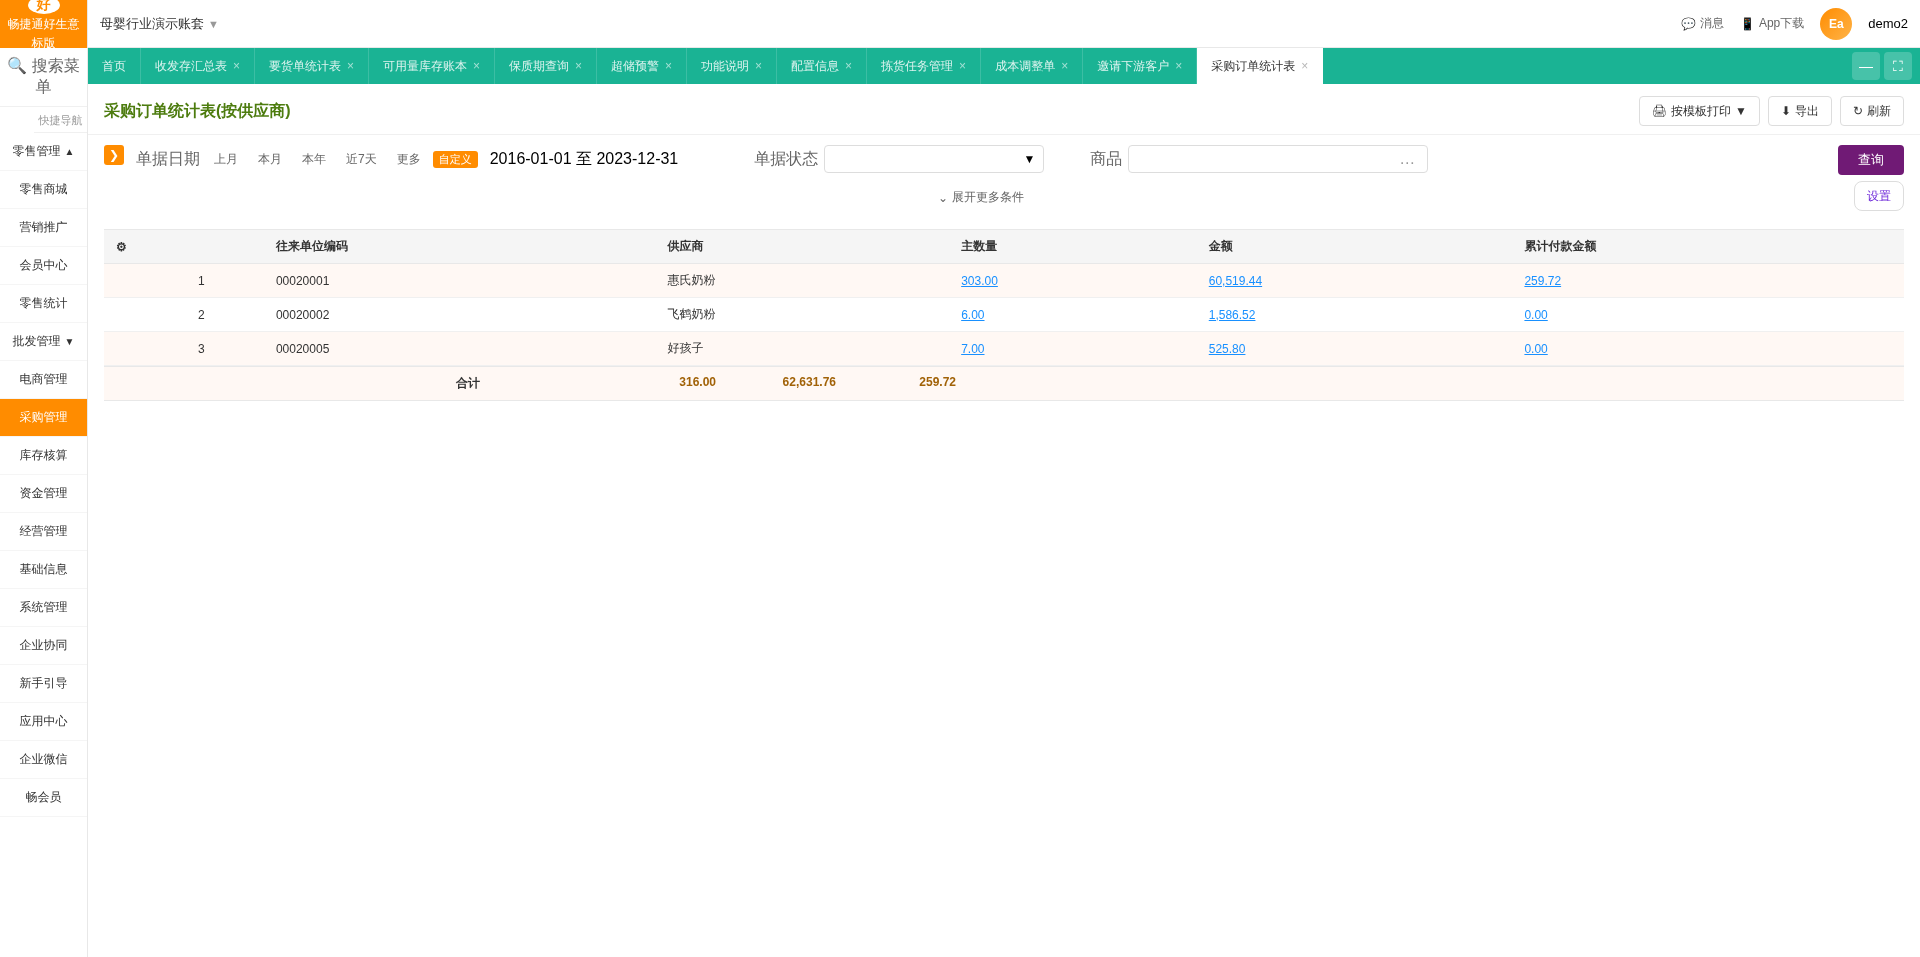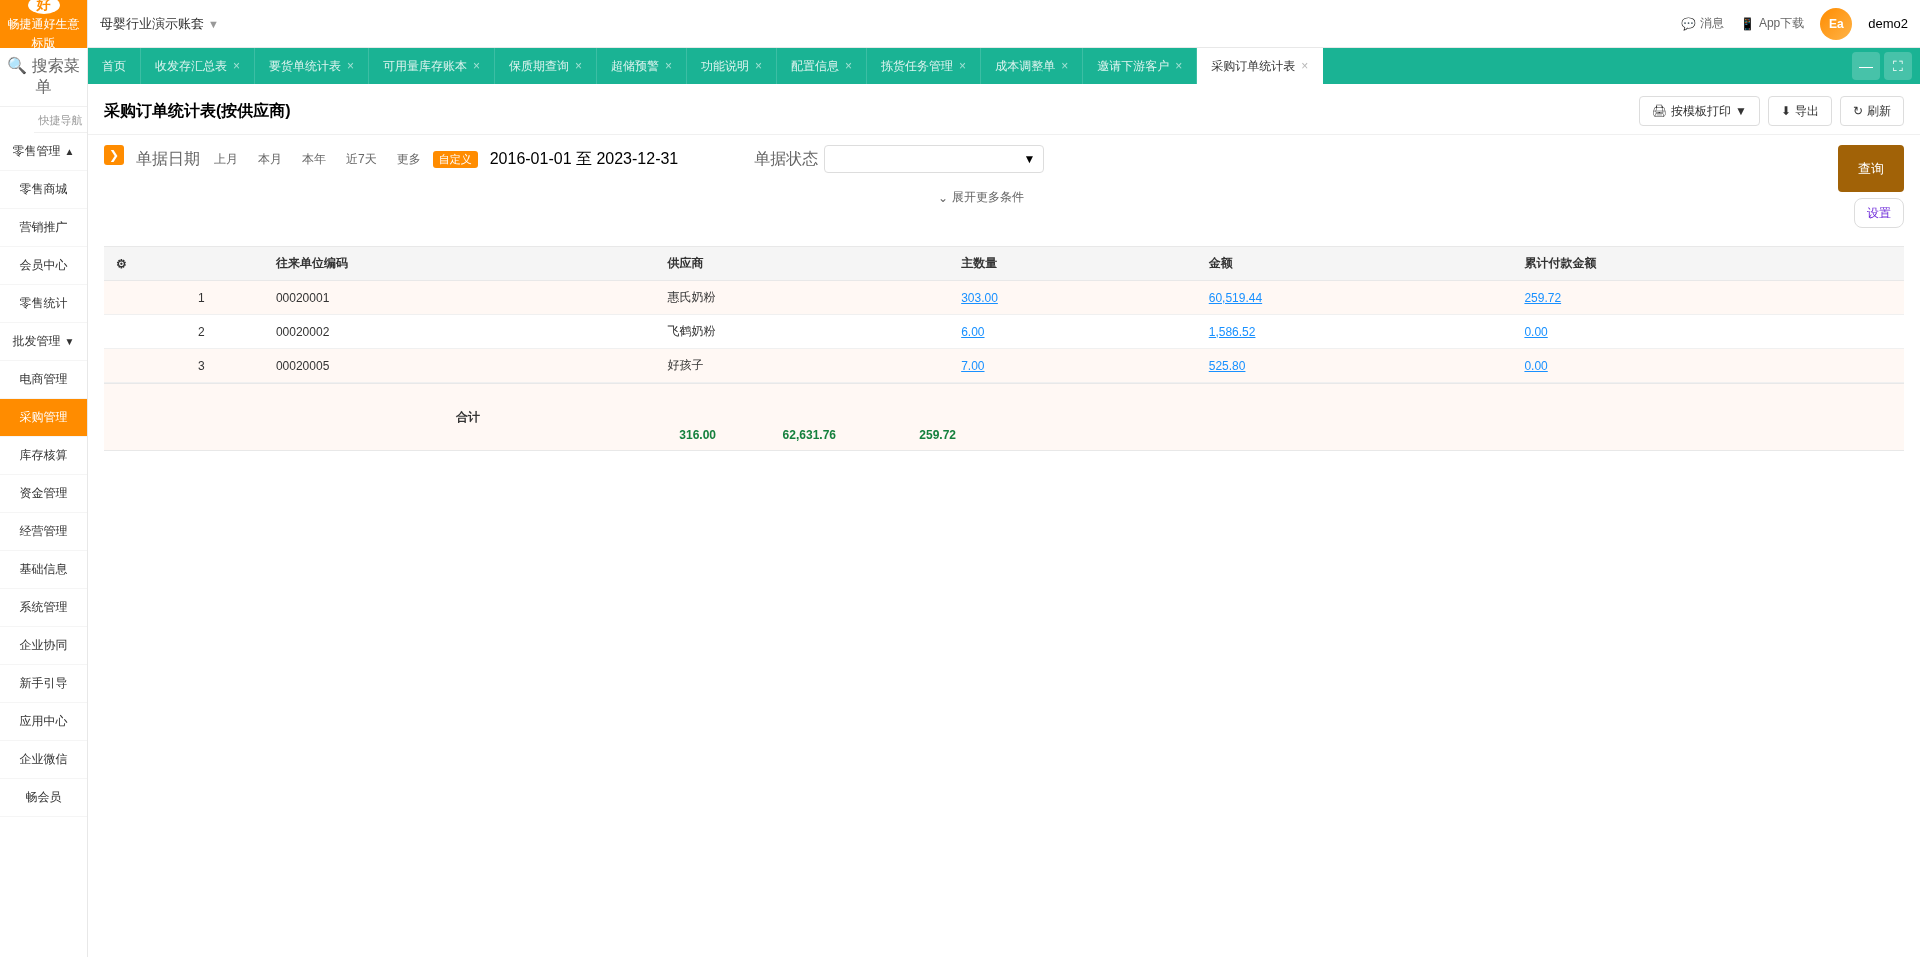--- a/index.html
+++ b/index.html
@@ -144,21 +144,21 @@
       overflow: auto;
       padding: 0;
     }
 
     
     .page-header {
       padding: 12px 16px 8px;
       display: flex; align-items: center; justify-content: space-between;
       border-bottom: 1px solid #f0f0f0;
     }
-    .page-title { font-size: 16px; font-weight: bold; color: #000000; }
+    .page-title { font-size: 16px; font-weight: bold; color: #4d7c0f; }
     .page-actions { display: flex; align-items: center; gap: 8px; }
     .btn-print {
       height: 30px; padding: 0 12px; border: 1px solid #ddd; border-radius: 4px;
       background: #fff; cursor: pointer; font-size: 12px; color: #333;
       display: flex; align-items: center; gap: 4px;
     }
     .btn-export {
       height: 30px; padding: 0 12px; border: 1px solid #ddd; border-radius: 4px;
       background: #fff; cursor: pointer; font-size: 12px; color: #333;
       display: flex; align-items: center; gap: 4px;
@@ -190,21 +190,21 @@
       height: 28px; min-width: 200px; border: 1px solid #ddd; border-radius: 4px;
       padding: 0 8px; font-size: 12px; background: #fff;
       display: flex; align-items: center; justify-content: space-between;
     }
     .expand-btn {
       display: flex; align-items: center; gap: 4px;
       font-size: 12px; color: #666; cursor: pointer; margin: 8px auto 0;
       width: fit-content;
     }
     .btn-query {
-      height: 47px; padding: 0 20px; background: #a16207; color: #fff;
+      height: 30px; padding: 0 20px; background: #701a75; color: #fff;
       border: none; border-radius: 4px; font-size: 13px; cursor: pointer;
     }
     .btn-settings {
       height: 30px; padding: 0 12px; border: 1px solid #ddd; border-radius: 8px;
       background: #fff; cursor: pointer; font-size: 12px; color: #6d28d9;
     }
 
     
     .table-wrapper {
       padding: 0 16px;
@@ -238,21 +238,21 @@
     .table-footer {
       display: flex;
       background: #fff8f4;
       border-top: 1px solid #e8e8e8;
       border-bottom: 1px solid #e8e8e8;
       padding: 8px 12px;
       margin: 0 16px;
     }
     .table-footer .footer-label { font-size: 12px; font-weight: 600; color: #333; min-width: 280px; }
     .table-footer .footer-values { display: flex; gap: 0; flex: 1; }
-    .footer-cell { font-size: 12px; font-weight: 600; color: #15803d; min-width: 120px; text-align: right; padding-right: 20px; margin-top: 36px; }
+    .footer-cell { font-size: 12px; font-weight: 600; color: #a16207; min-width: 120px; text-align: right; padding-right: 20px; }
 
     
     .collapse-arrow {
       width: 20px; height: 20px; background: #ff8c00; color: #fff;
       border-radius: 3px; display: flex; align-items: center; justify-content: center;
       font-size: 12px; cursor: pointer; flex-shrink: 0;
     }
 
     .filter-outer {
       display: flex; gap: 12px; align-items: flex-start; padding: 10px 16px;
@@ -454,20 +454,27 @@
               <span class="date-shortcut">更多</span>
               <span class="tag-custom">自定义</span>
             </div>
             <span class="date-range" style="margin-left:6px;">2016-01-01 至 2023-12-31</span>
           </div>
           <div class="filter-item" style="margin-left:60px;">
             <span class="filter-label">单据状态</span>
             <div class="filter-select" style="min-width:220px;">
               <span></span>
               <span>▼</span>
+            </div>
+          </div>
+          <div class="filter-item" style="margin-left:30px;">
+            <span class="filter-label">商品</span>
+            <div class="filter-input" style="min-width:300px;">
+              <span></span>
+              <span class="dots-btn">…</span>
             </div>
           </div>
         </div>
 
         <div style="display:flex; justify-content:center; margin-top:8px;">
           <div class="expand-btn">
             <span>⌄</span>
             <span>展开更多条件</span>
           </div>
         </div>

